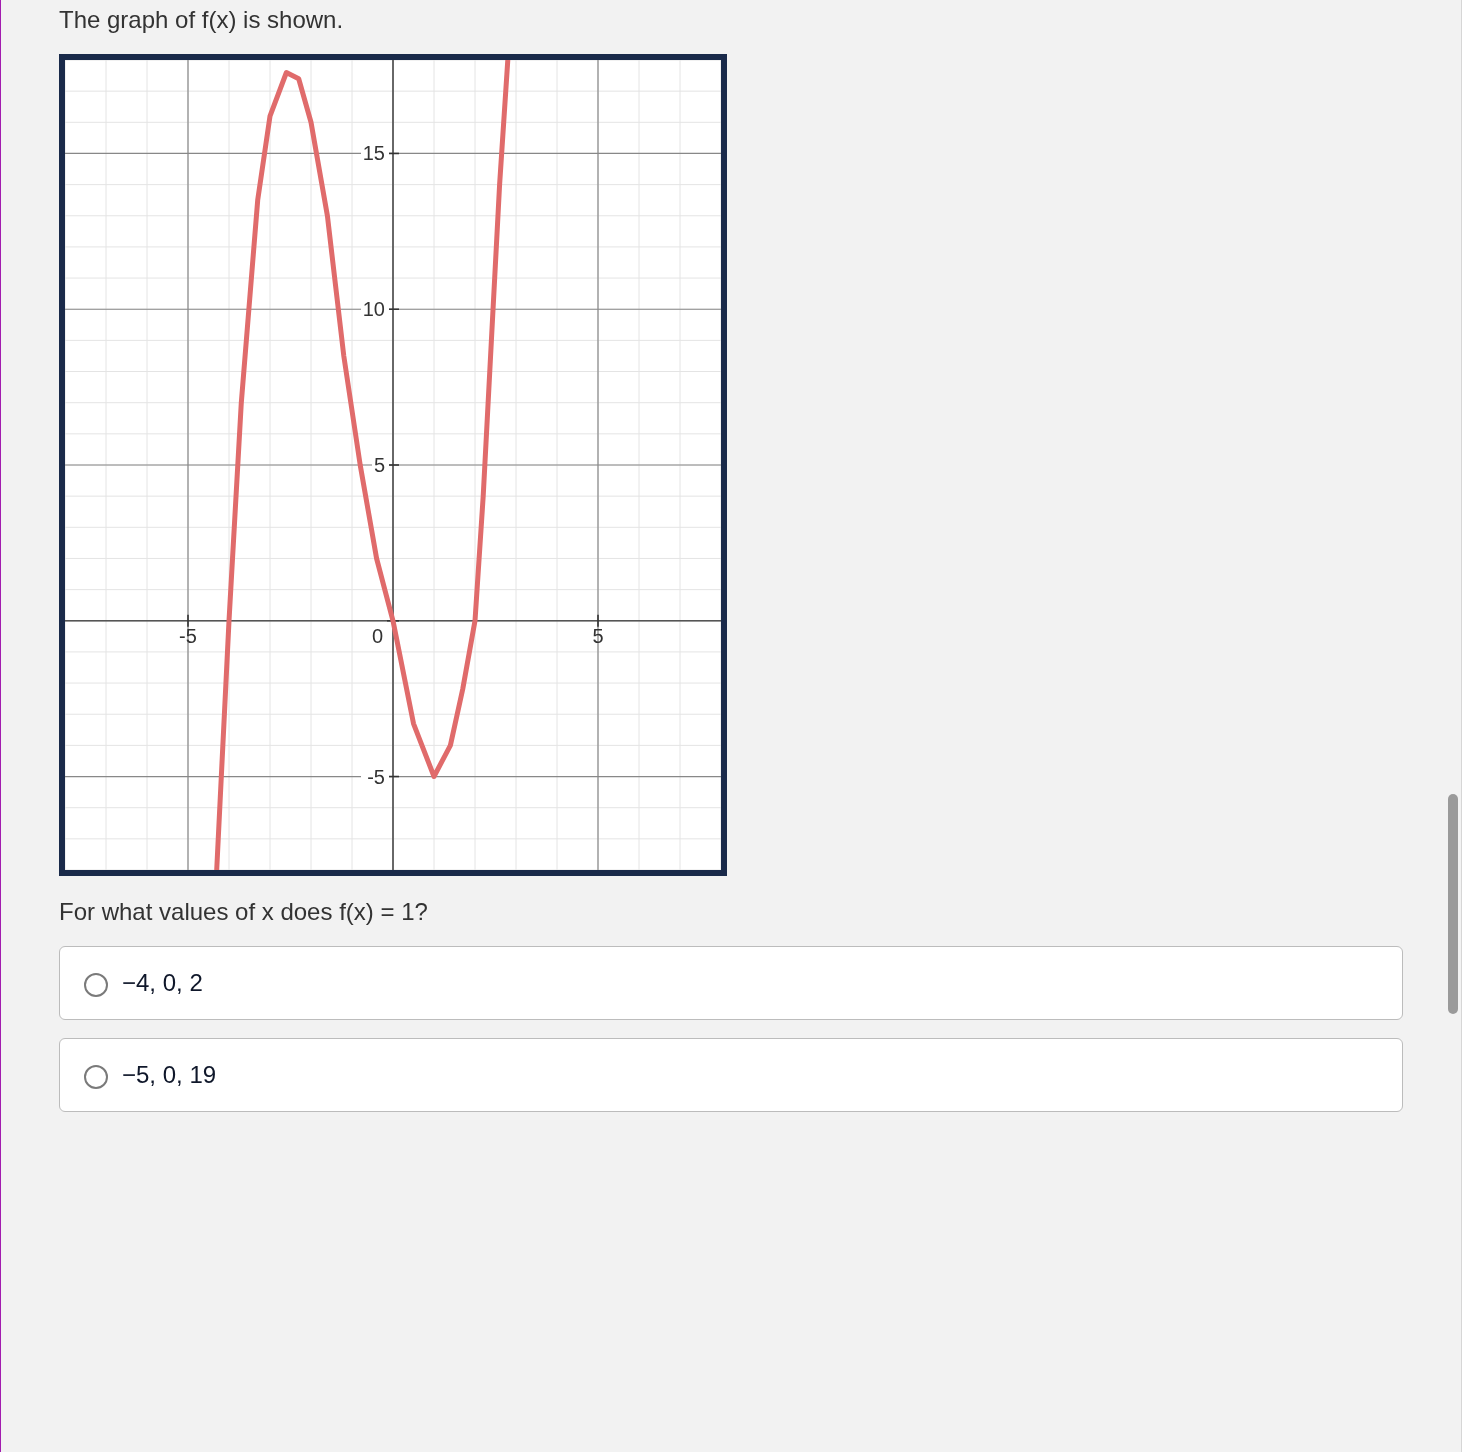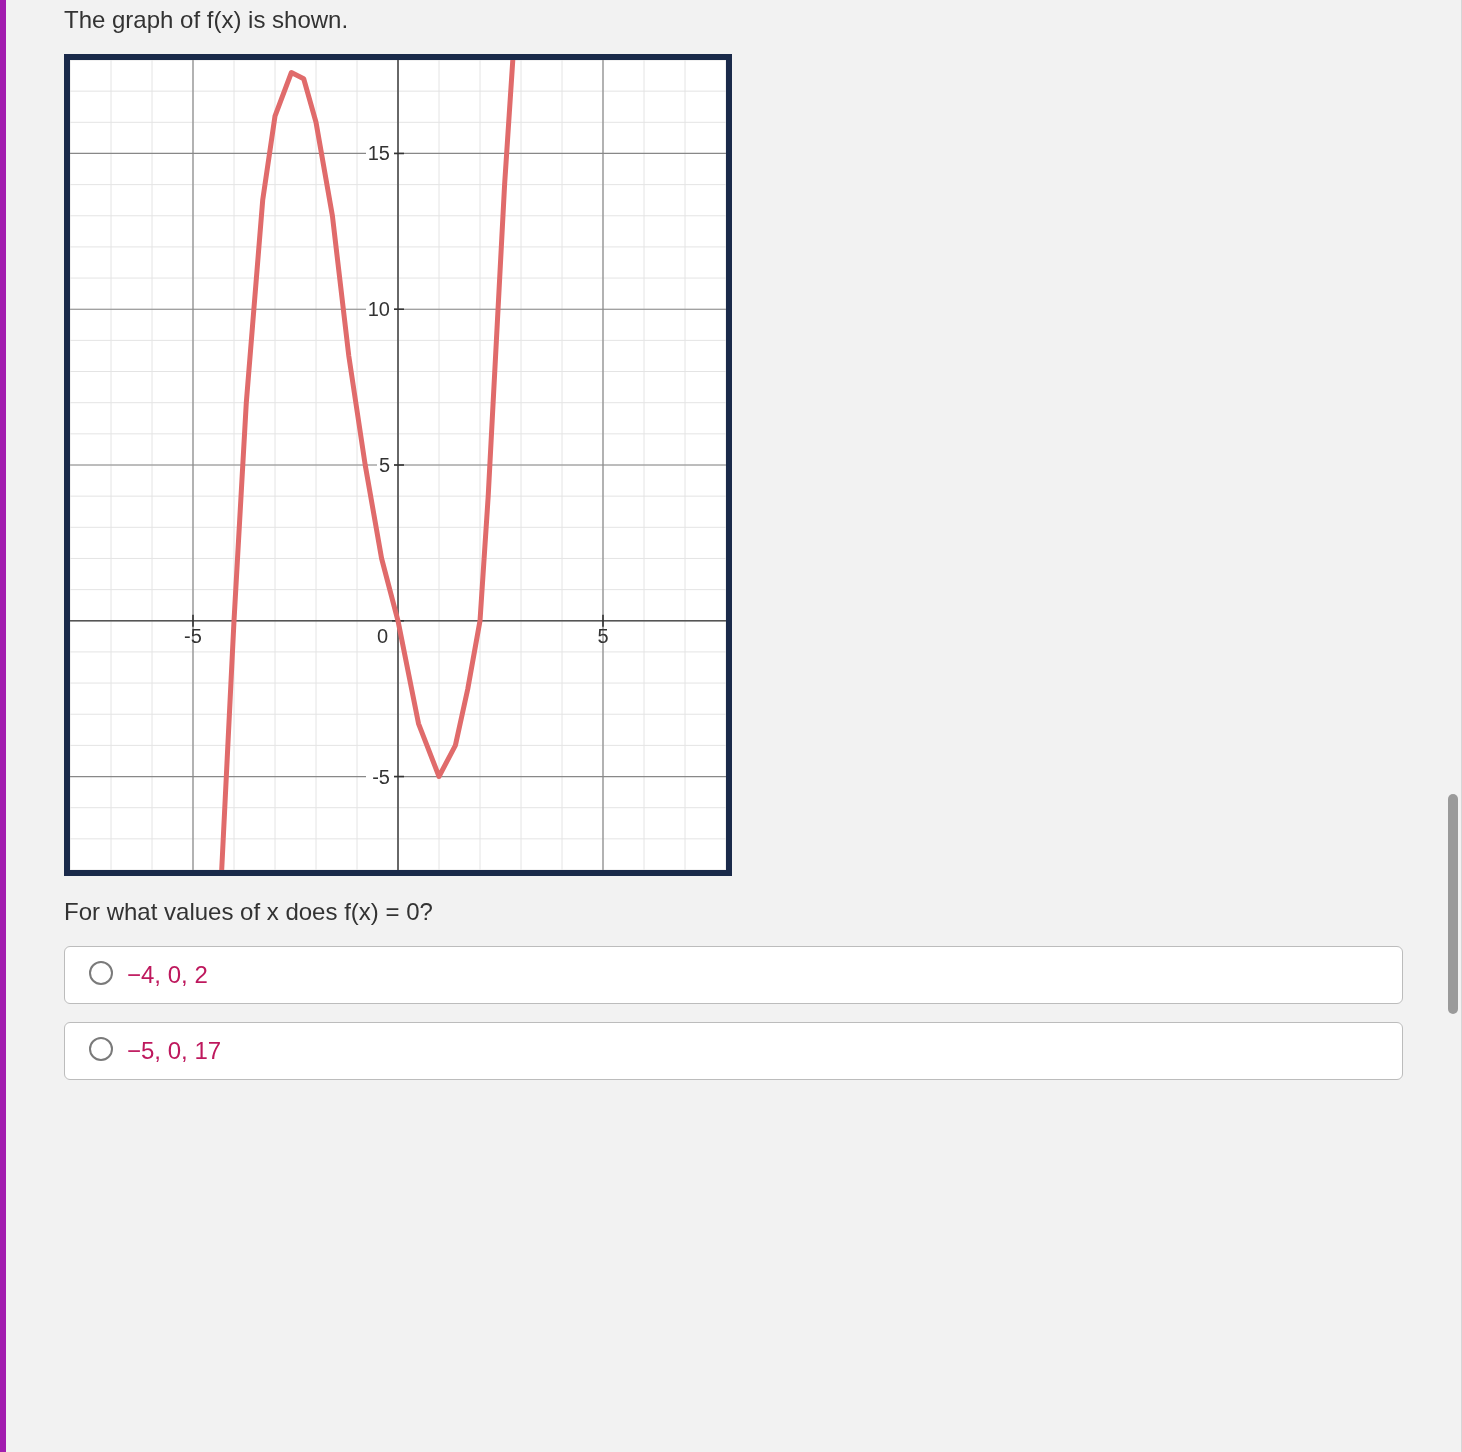--- a/index.html
+++ b/index.html
@@ -2,21 +2,21 @@
 <html><head>
 <meta charset="utf-8">
 <style>
   * { box-sizing: border-box; margin: 0; padding: 0; }
   body {
     font-family: Arial, Helvetica, sans-serif;
     background: #f2f2f2;
     padding: 0;
   }
   .page-wrap {
-    border-left: 6px solid #a21caf;
+    border-left: 1px solid #a21caf;
     border-right: 1px solid #d6d6d6;
     background: #f2f2f2;
     min-height: 100vh;
     padding: 0 0 20px 0;
   }
   .prompt-text {
     font-size: 24px;
     color: #333;
     padding: 6px 0 20px 58px;
   }
@@ -36,27 +36,27 @@
   .options {
     padding: 0 58px;
     display: flex;
     flex-direction: column;
     gap: 18px;
   }
   .option {
     background: #fff;
     border: 1px solid #bcbcbc;
     border-radius: 6px;
-    padding: 14px 24px;
+    padding: 22px 24px;
     display: flex;
-    align-items: flex-start;
+    align-items: flex-end;
     gap: 14px;
     cursor: pointer;
     font-size: 24px;
-    color: #be185d;
+    color: #0f172a;
   }
   .radio {
     width: 24px;
     height: 24px;
     border: 2px solid #7a7a7a;
     border-radius: 50%;
     flex: 0 0 auto;
     background: #fff;
   }
   .scrollbar-fake {
@@ -156,30 +156,30 @@
         <rect x="296" y="237.23076923076928" width="28" height="24" fill="#fff"></rect>
         <text x="320" y="256.2307692307693" font-size="20" fill="#333" text-anchor="end" font-family="Arial">10</text>
         <rect x="296" y="81.46153846153845" width="28" height="24" fill="#fff"></rect>
         <text x="320" y="100.46153846153845" font-size="20" fill="#333" text-anchor="end" font-family="Arial">15</text>
         <rect x="296" y="704.5384615384615" width="28" height="24" fill="#fff"></rect>
         <text x="320" y="723.5384615384615" font-size="20" fill="#333" text-anchor="end" font-family="Arial">-5</text>
         <path d="M151.7 810.0 L164.0 560.8 L176.3 342.7 L192.7 140.2 L205.0 56.1 L221.4 12.5 L233.7 18.7 L246.0 62.3 L262.4 155.8 L278.8 296.0 L295.2 405.0 L311.6 498.5 L328.0 560.8 L348.5 663.6 L369.0 716.5 L385.4 685.4 L397.7 629.3 L410.0 560.8 L418.2 436.2 L426.4 280.4 L434.6 124.6 L442.8 0.0" fill="none" stroke="#e06b6b" stroke-width="5" stroke-linecap="round" stroke-linejoin="round"></path>
       </svg>
   </div>
 
-  <div class="question-subtext">For what values of x does f(x) = 0?</div>
+  <div class="question-subtext">For what values of x does f(x) = 1?</div>
 
   <div class="options">
     <label class="option">
       <span class="radio"></span>
       <span>−4, 0, 2</span>
     </label>
     <label class="option">
       <span class="radio"></span>
-      <span>−5, 0, 17</span>
+      <span>−5, 0, 19</span>
     </label>
   </div>
 
 </div>
 
 <div class="scrollbar-fake">
   <div class="scrollbar-thumb"></div>
 </div>
 
 </body></html>

